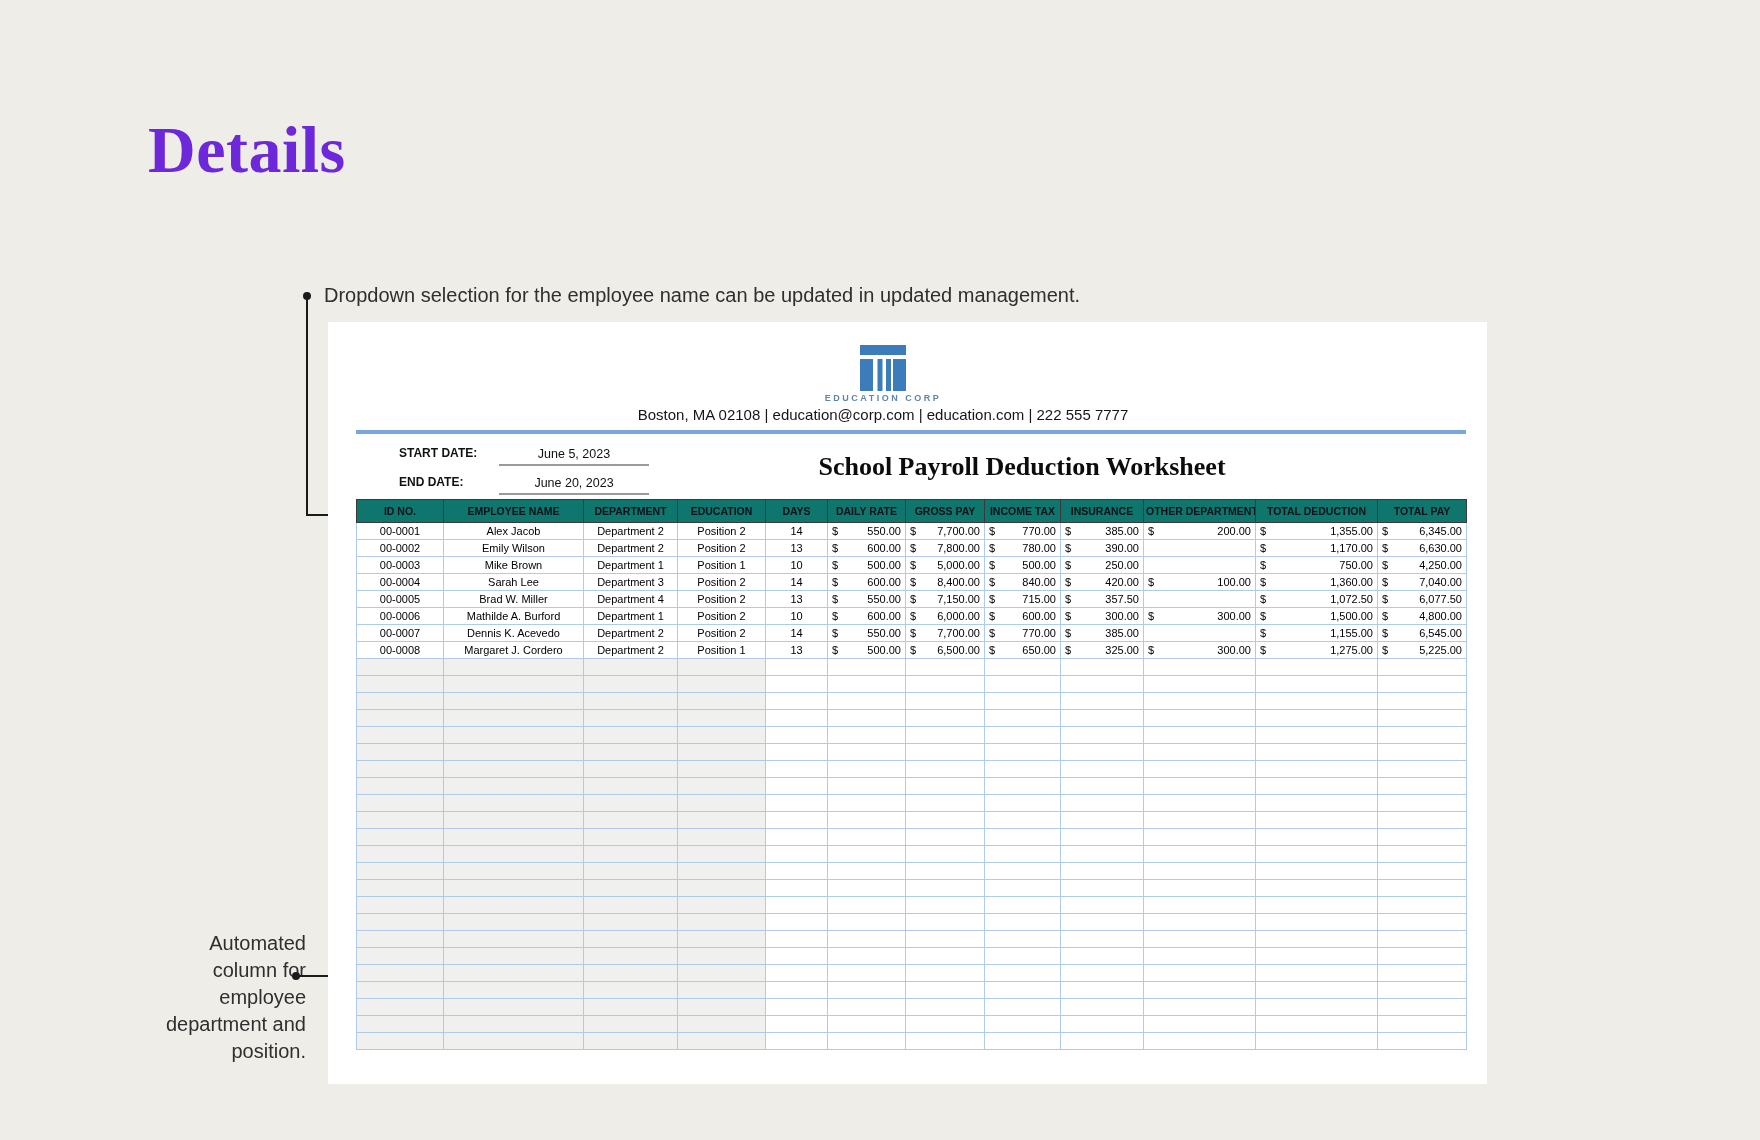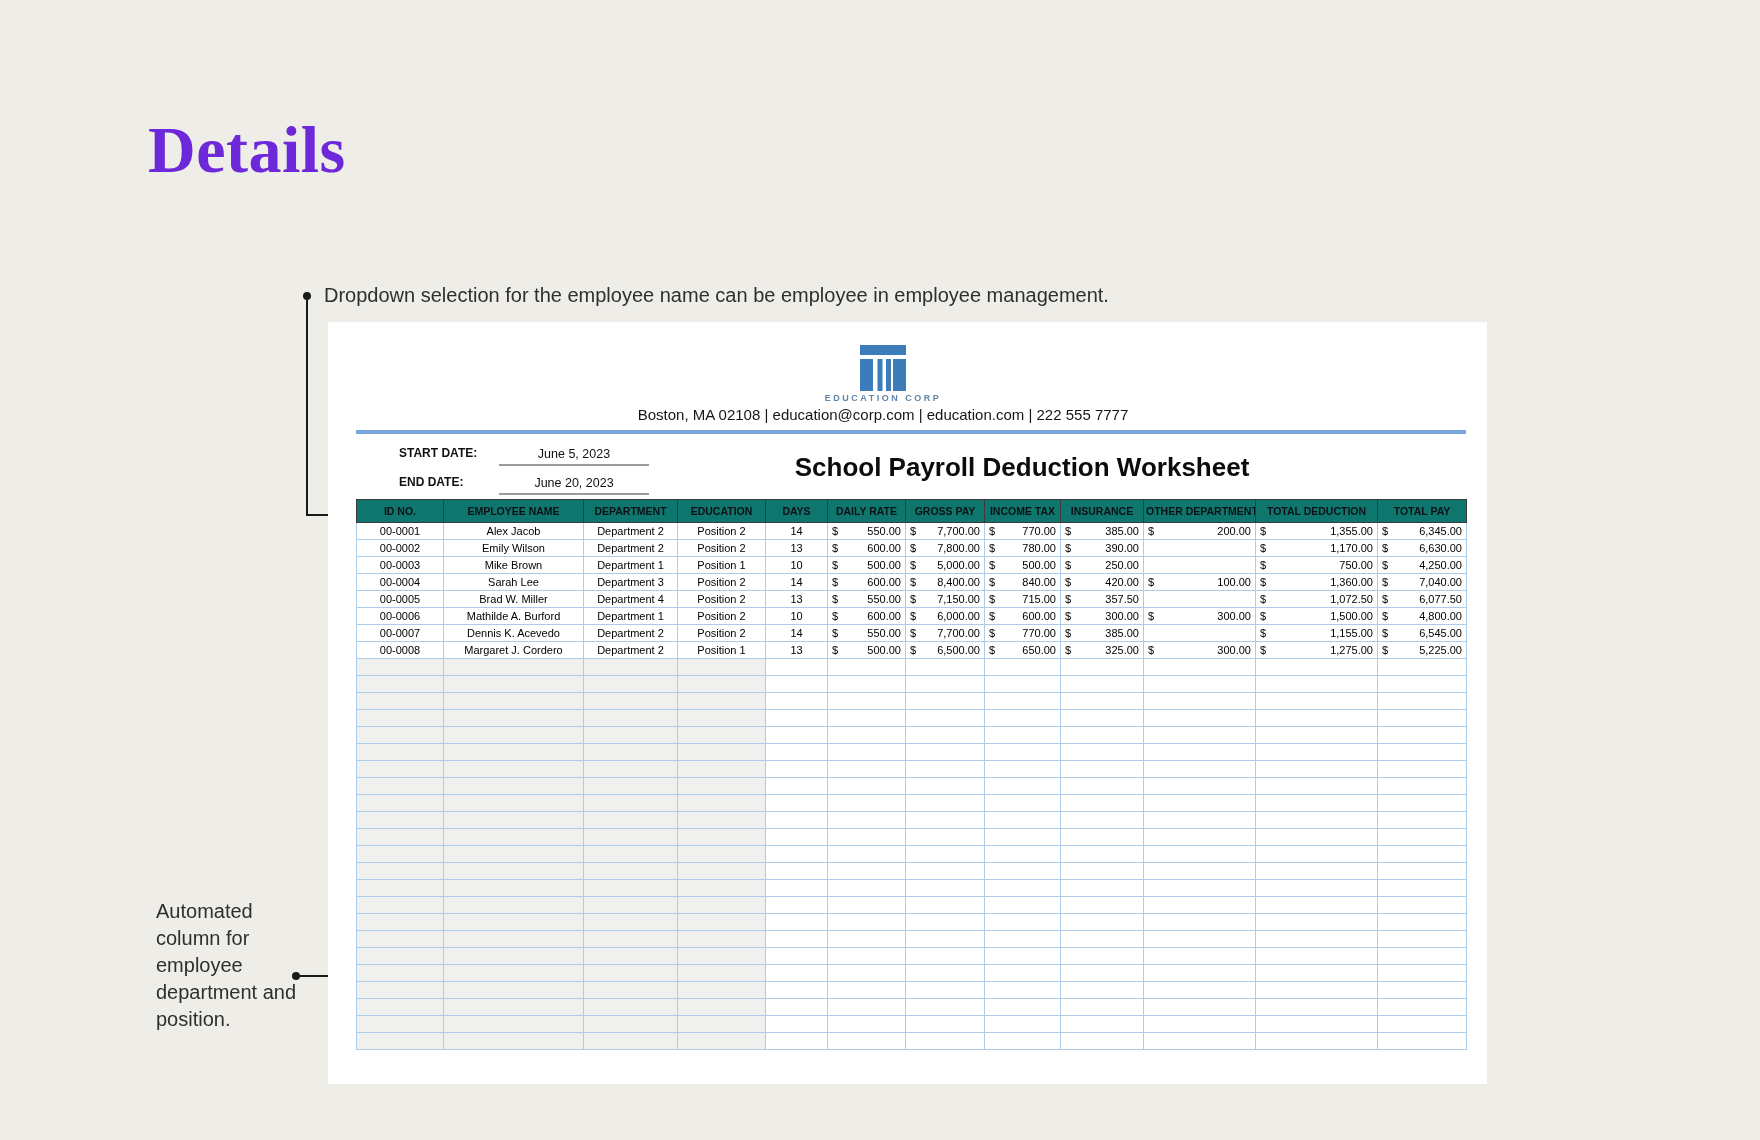--- a/index.html
+++ b/index.html
@@ -8,21 +8,21 @@
     background:#efede7;
     font-family:"Liberation Sans",sans-serif;
   }
   .page-title{
     position:absolute;left:148px;top:112px;margin:0;
     font-family:"Liberation Serif",serif;
     font-size:66px;font-weight:bold;color:#6d28d9;letter-spacing:0.5px;
   }
   .ann{position:absolute;margin:0;color:#2f2f2f;font-size:20px;line-height:27px;}
   .ann-top{left:324px;top:282px;white-space:nowrap;}
-  .ann-bottom{left:156px;top:898px;width:150px;}
+  .ann-bottom{left:156px;top:930px;width:150px;text-align:right;}
   .arrows{position:absolute;left:0;top:0;pointer-events:none;}
 
   
   .card{
     position:absolute;left:328px;top:322px;width:1159px;height:762px;
     background:#ffffff;
   }
   .logo{position:absolute;left:532px;top:23px;width:46px;height:46px;}
   .logo-label{
     position:absolute;left:255px;top:71px;width:600px;text-align:center;
@@ -42,21 +42,21 @@
   .date-label{
     display:inline-block;width:92px;font-size:12px;font-weight:bold;color:#111;
     vertical-align:top;padding-top:2px;
   }
   .date-value{
     display:inline-block;width:150px;text-align:center;font-size:12.5px;color:#111;
     border-bottom:2px solid #9b9b9b;padding-bottom:3px;margin-left:8px;
   }
   .ws-title{
     position:absolute;left:694px;top:130px;transform:translateX(-50%);
-    font-family:Liberation Sans, sans-serif;font-size:26px;font-weight:bold;color:#0c0c0c;
+    font-family:Liberation Serif, serif;font-size:26px;font-weight:bold;color:#0c0c0c;
     white-space:nowrap;
   }
 
   
   table.payroll{
     position:absolute;left:28px;top:177px;width:1110px;
     border-collapse:collapse;table-layout:fixed;
   }
   table.payroll th{
     background:#0f766e;border:1px solid #3a3a3a;
@@ -71,21 +71,21 @@
   td.txt{text-align:center;}
   td.money{text-align:right;}
   td.money .cur{float:left;}
   td.gray{background:#f0f1ef;}
 </style>
 </head>
 <body>
 
 <h1 class="page-title">Details</h1>
 
-<p class="ann ann-top">Dropdown selection for the employee name can be employee in employee management.</p>
+<p class="ann ann-top">Dropdown selection for the employee name can be updated in updated management.</p>
 <p class="ann ann-bottom">Automated column for employee department and position.</p>
 
 <svg class="arrows" width="1760" height="1140" viewBox="0 0 1760 1140">
 
   <g stroke="#1a1a1a" stroke-width="2" fill="none">
     <circle cx="307" cy="296" r="4" fill="#1a1a1a" stroke="none"></circle>
     <path d="M307 296 L307 515 L337 515"></path>
   </g>
   <polygon points="350,515 336,508 336,522" fill="#1a1a1a"></polygon>
 

